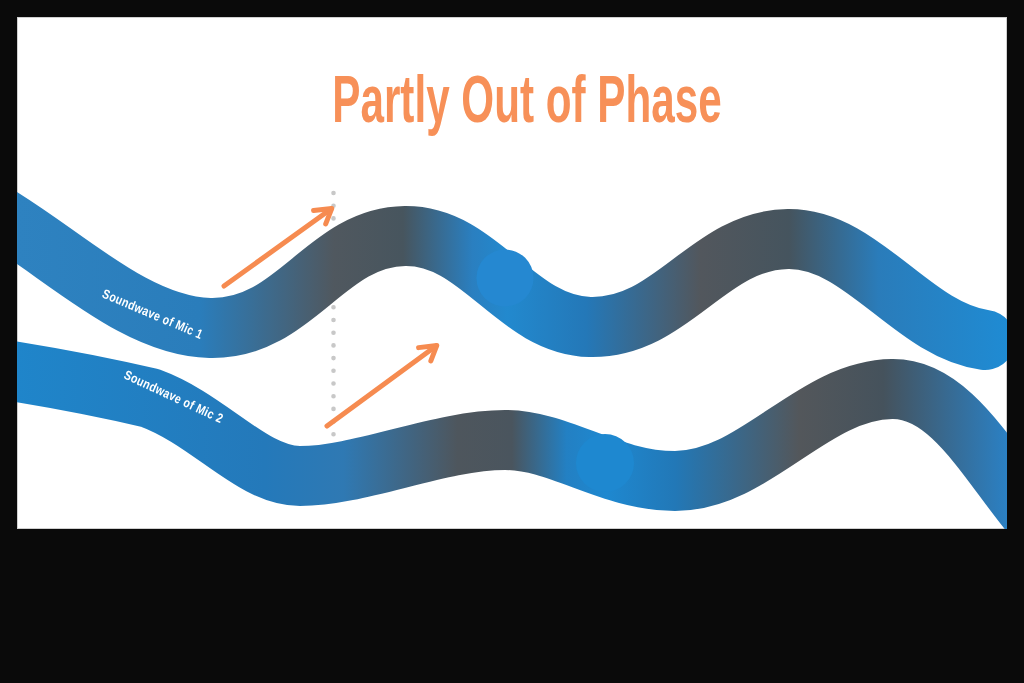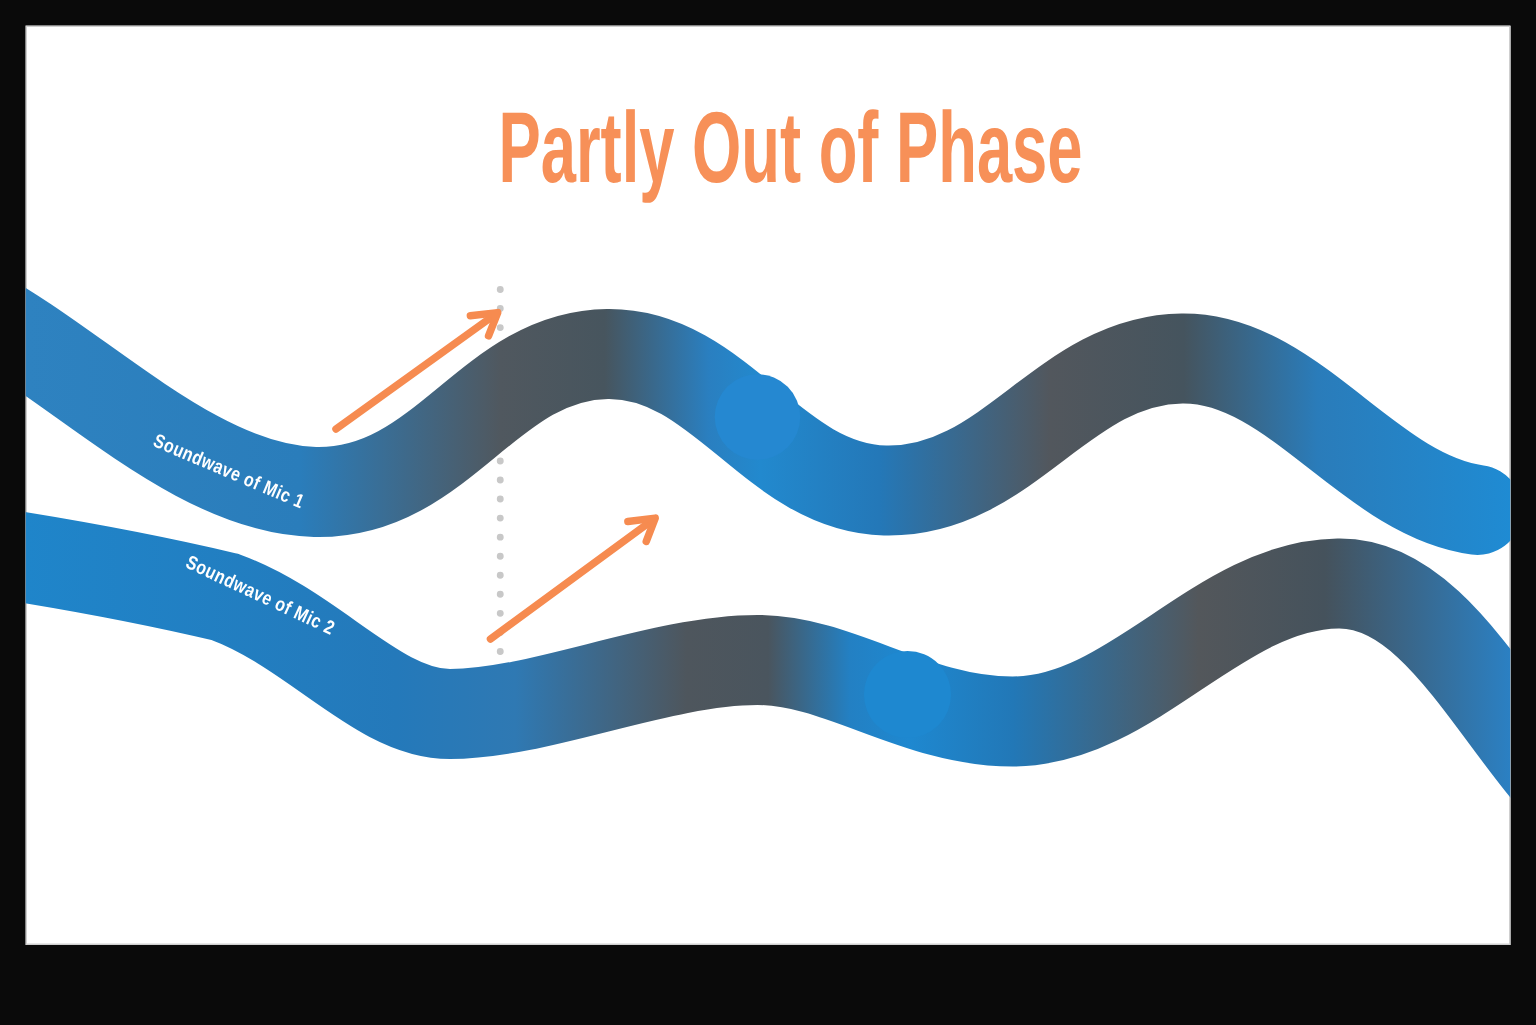--- a/index.html
+++ b/index.html
@@ -1,21 +1,21 @@
 <!DOCTYPE html>
 <html><head>
 <meta charset="utf-8">
 <style>
   html,body{margin:0;padding:0;background:#222;}
   .stage{
     position:relative;width:1024px;height:683px;background:#0A0A0A;
     font-family:"Liberation Sans",sans-serif;overflow:hidden;
   }
   .panel{
-    position:absolute;left:17px;top:17px;width:990px;height:613px;
+    position:absolute;left:17px;top:17px;width:990px;height:512px;
     background:#FFFFFF;overflow:hidden;box-shadow:inset 0 0 0 1px #CFCFCF;
   }
   .panel svg{position:absolute;left:0;top:0;}
   .title{
     position:absolute;left:0;top:48px;width:100%;
     text-align:center;color:#F79058;font-weight:700;font-size:67px;line-height:1;
     transform:translateX(15px) scaleX(0.63);transform-origin:50% 50%;
     white-space:nowrap;letter-spacing:0px;
   }
   .wave-label{

